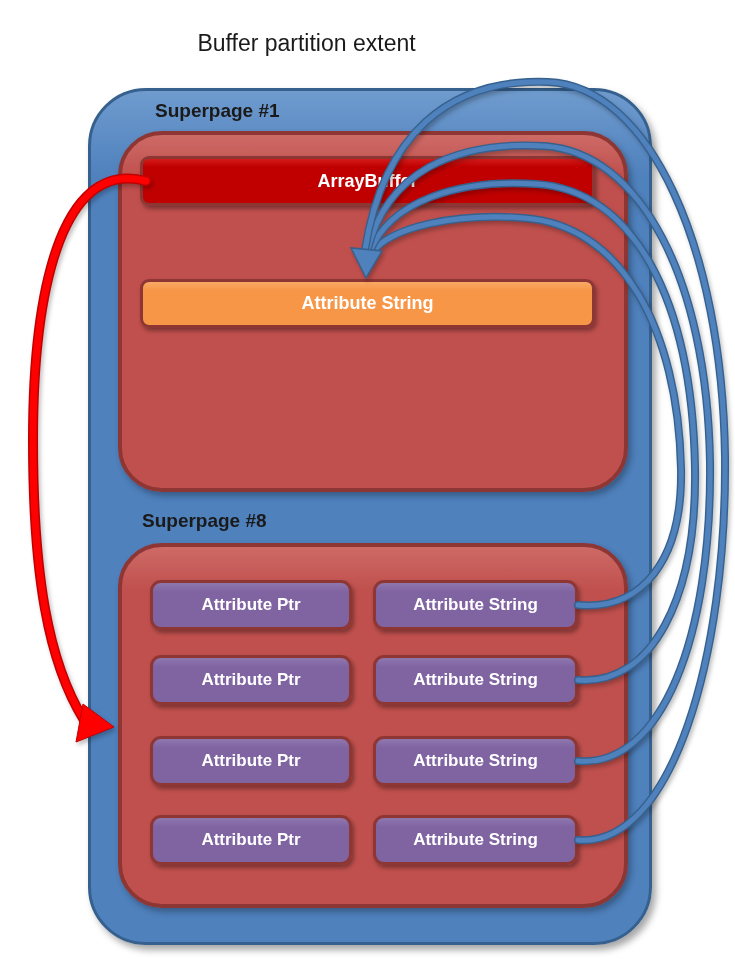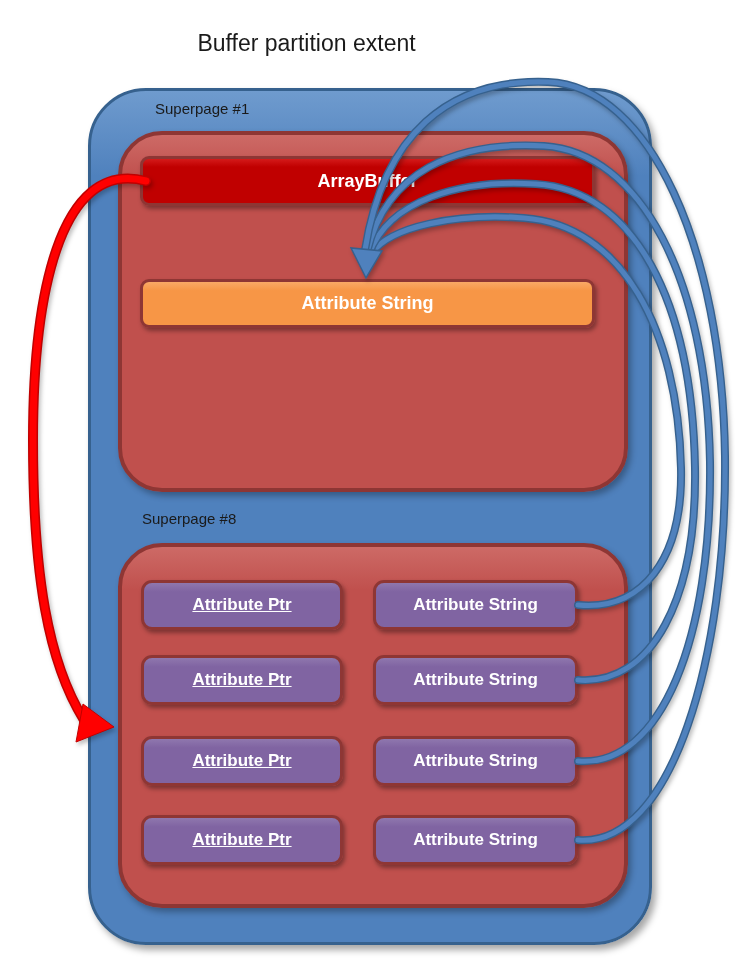--- a/index.html
+++ b/index.html
@@ -30,22 +30,22 @@
     width: 564px; height: 857px;
     box-sizing: border-box;
     border: 3px solid var(--accent-blue-dark, #36618E);
     border-radius: 58px;
     background: linear-gradient(180deg, #6f9bce 0%, var(--accent-blue, #4F81BD) 10%, var(--accent-blue, #4F81BD) 100%);
     box-shadow: 4px 5px 7px rgba(0,0,0,0.35);
   }
 
   .sp-label {
     position: absolute;
-    font-size: 15px;
-    font-weight: 400;
+    font-size: 19px;
+    font-weight: 700;
     color: var(--text-dark, #1a1a1a);
     white-space: nowrap;
   }
   .sp1 { left: 155px; top: 100px; }
   .sp2 { left: 142px; top: 510px; }
 
   .red-box {
     position: absolute;
     box-sizing: border-box;
     border: 4px solid var(--container-red-dark, #8E3634);
@@ -86,21 +86,21 @@
     display: flex;
     align-items: center;
     justify-content: center;
     color: var(--text-light, #ffffff);
     font-size: 17px;
     font-weight: 600;
     background: linear-gradient(180deg, #8f77ae 0%, var(--accent-purple, #8064A2) 20%, var(--accent-purple, #8064A2) 100%);
     box-shadow: 2px 3px 4px rgba(0,0,0,0.35);
     height: 50px;
   }
-  .col-l { left: 141px; width: 202px; text-decoration: underline; }
+  .col-l { left: 150px; width: 202px; }
   .col-r { left: 373px; width: 205px; }
   .row-0 { top: 580px; }
   .row-1 { top: 655px; }
   .row-2 { top: 736px; }
   .row-3 { top: 815px; }
 
   .overlay {
     position: absolute;
     left: 0; top: 0;
     width: 735px; height: 959px;

